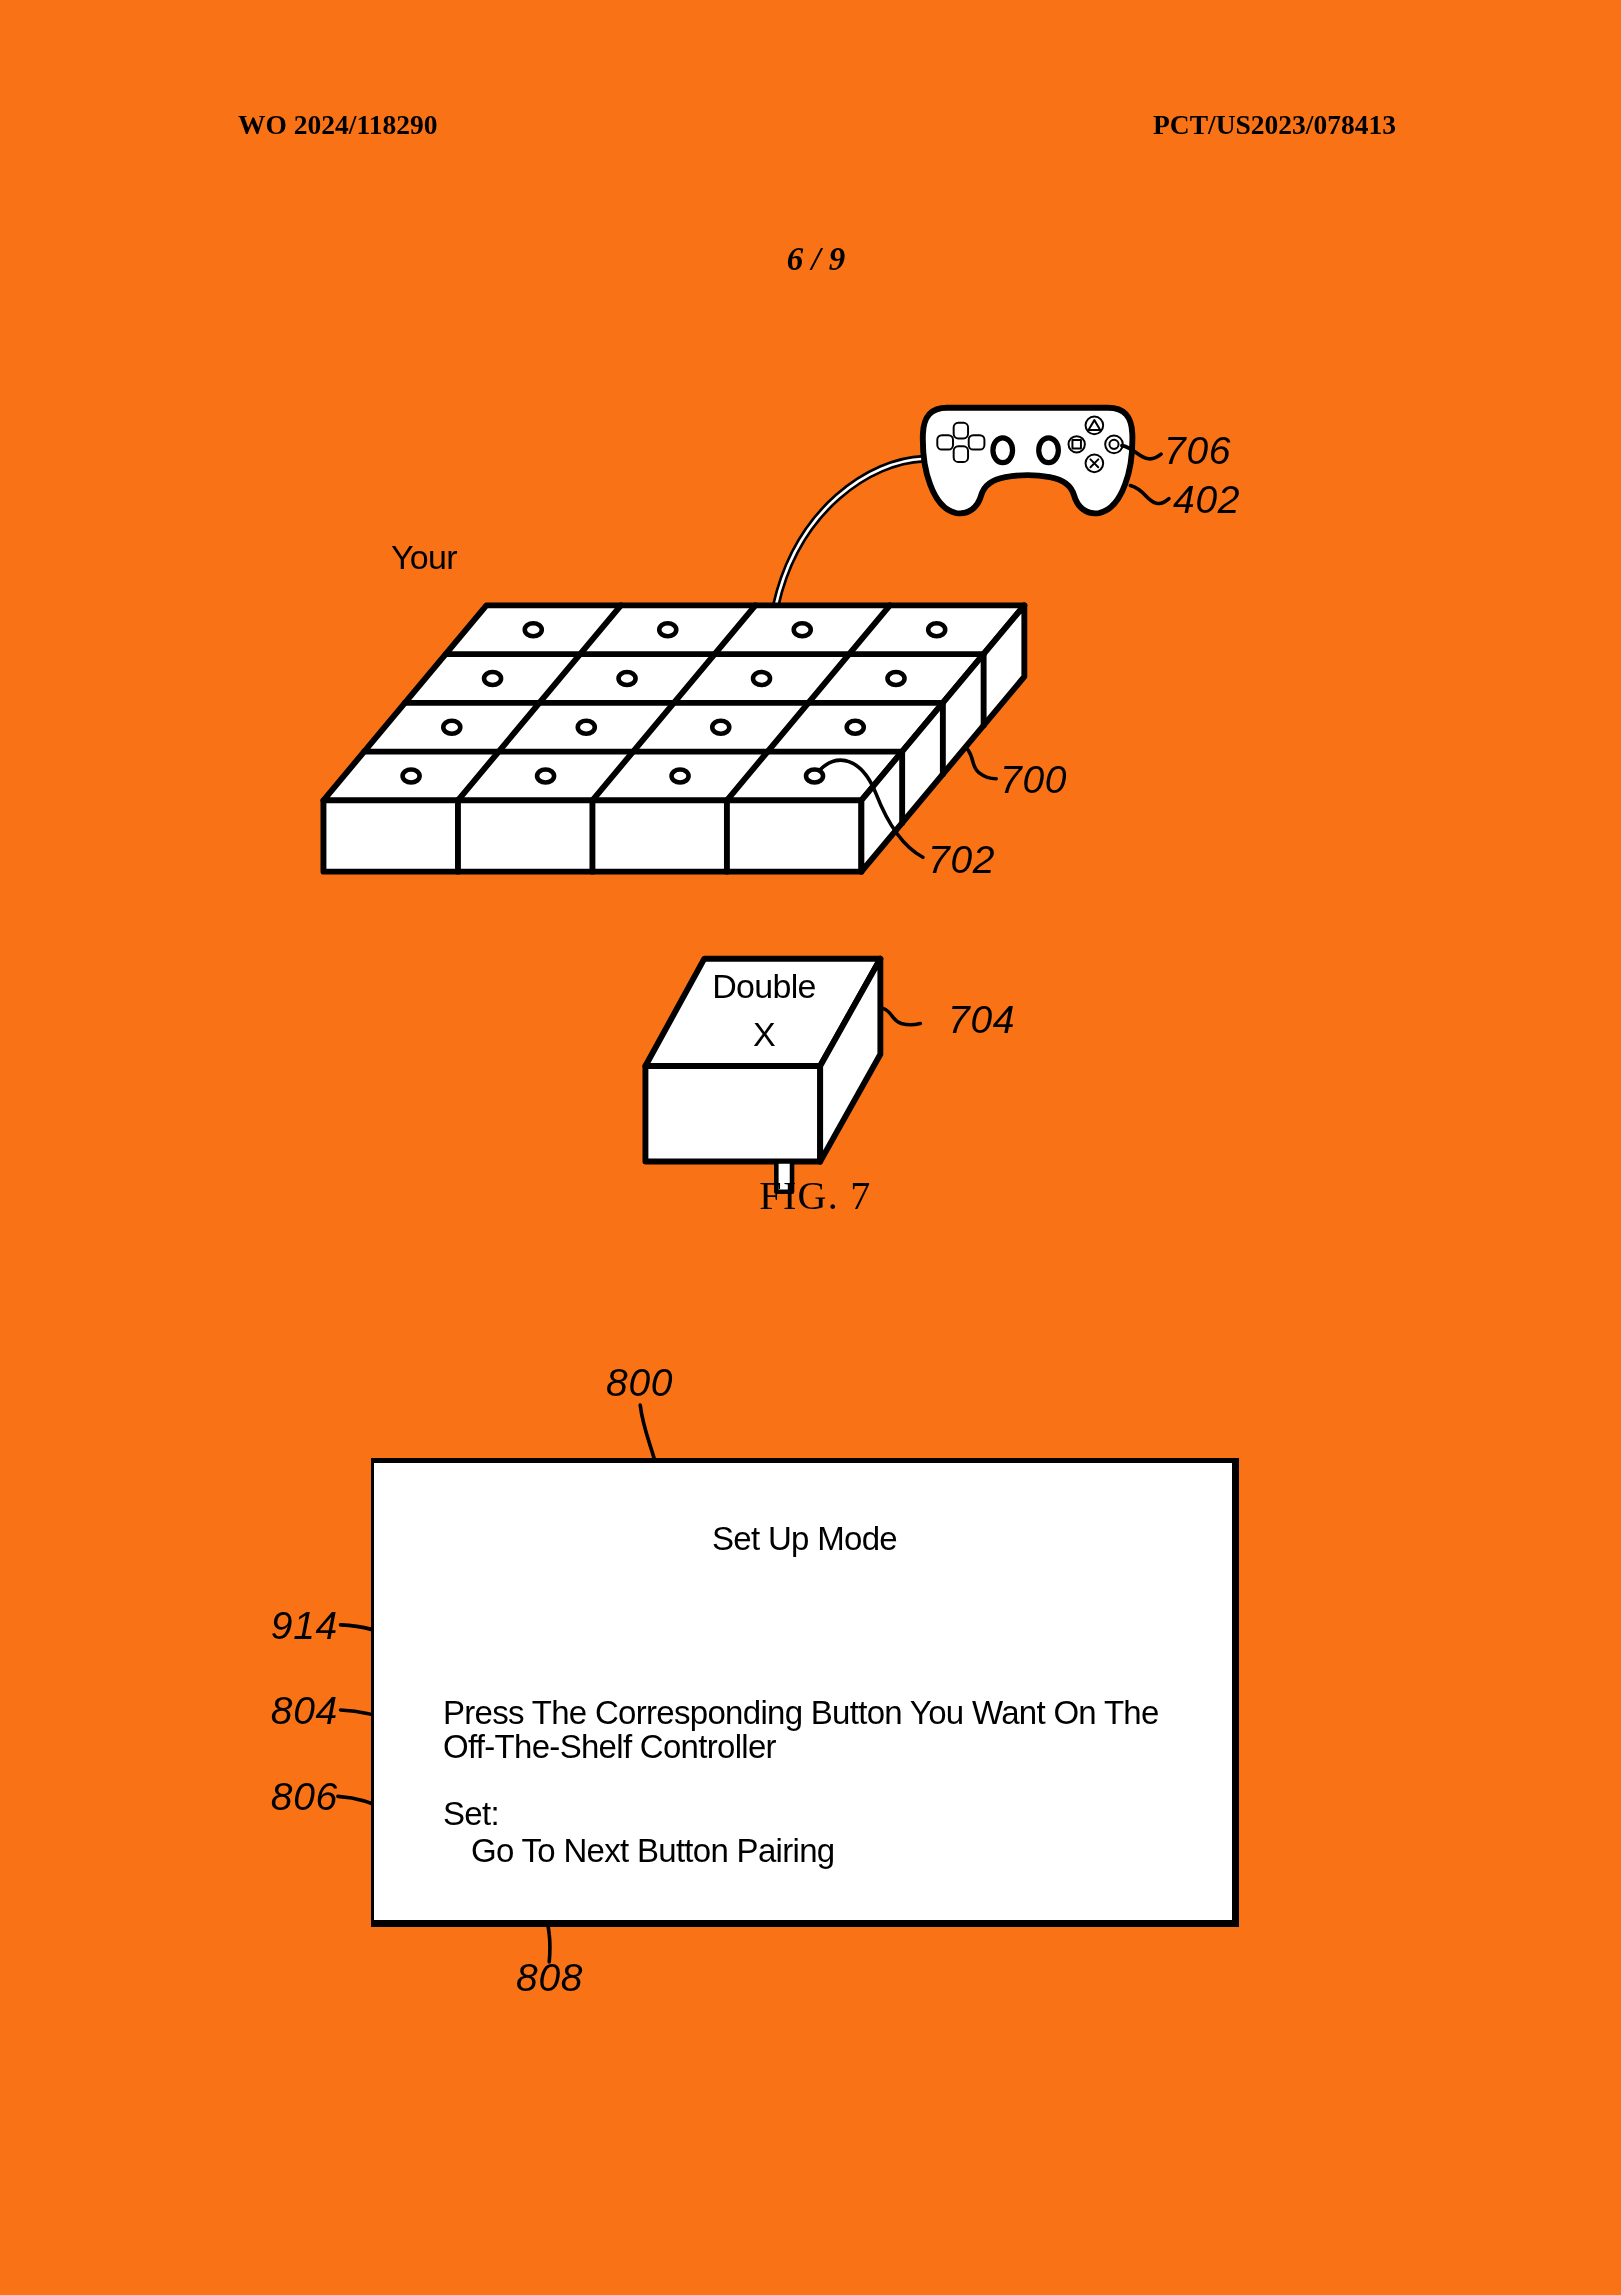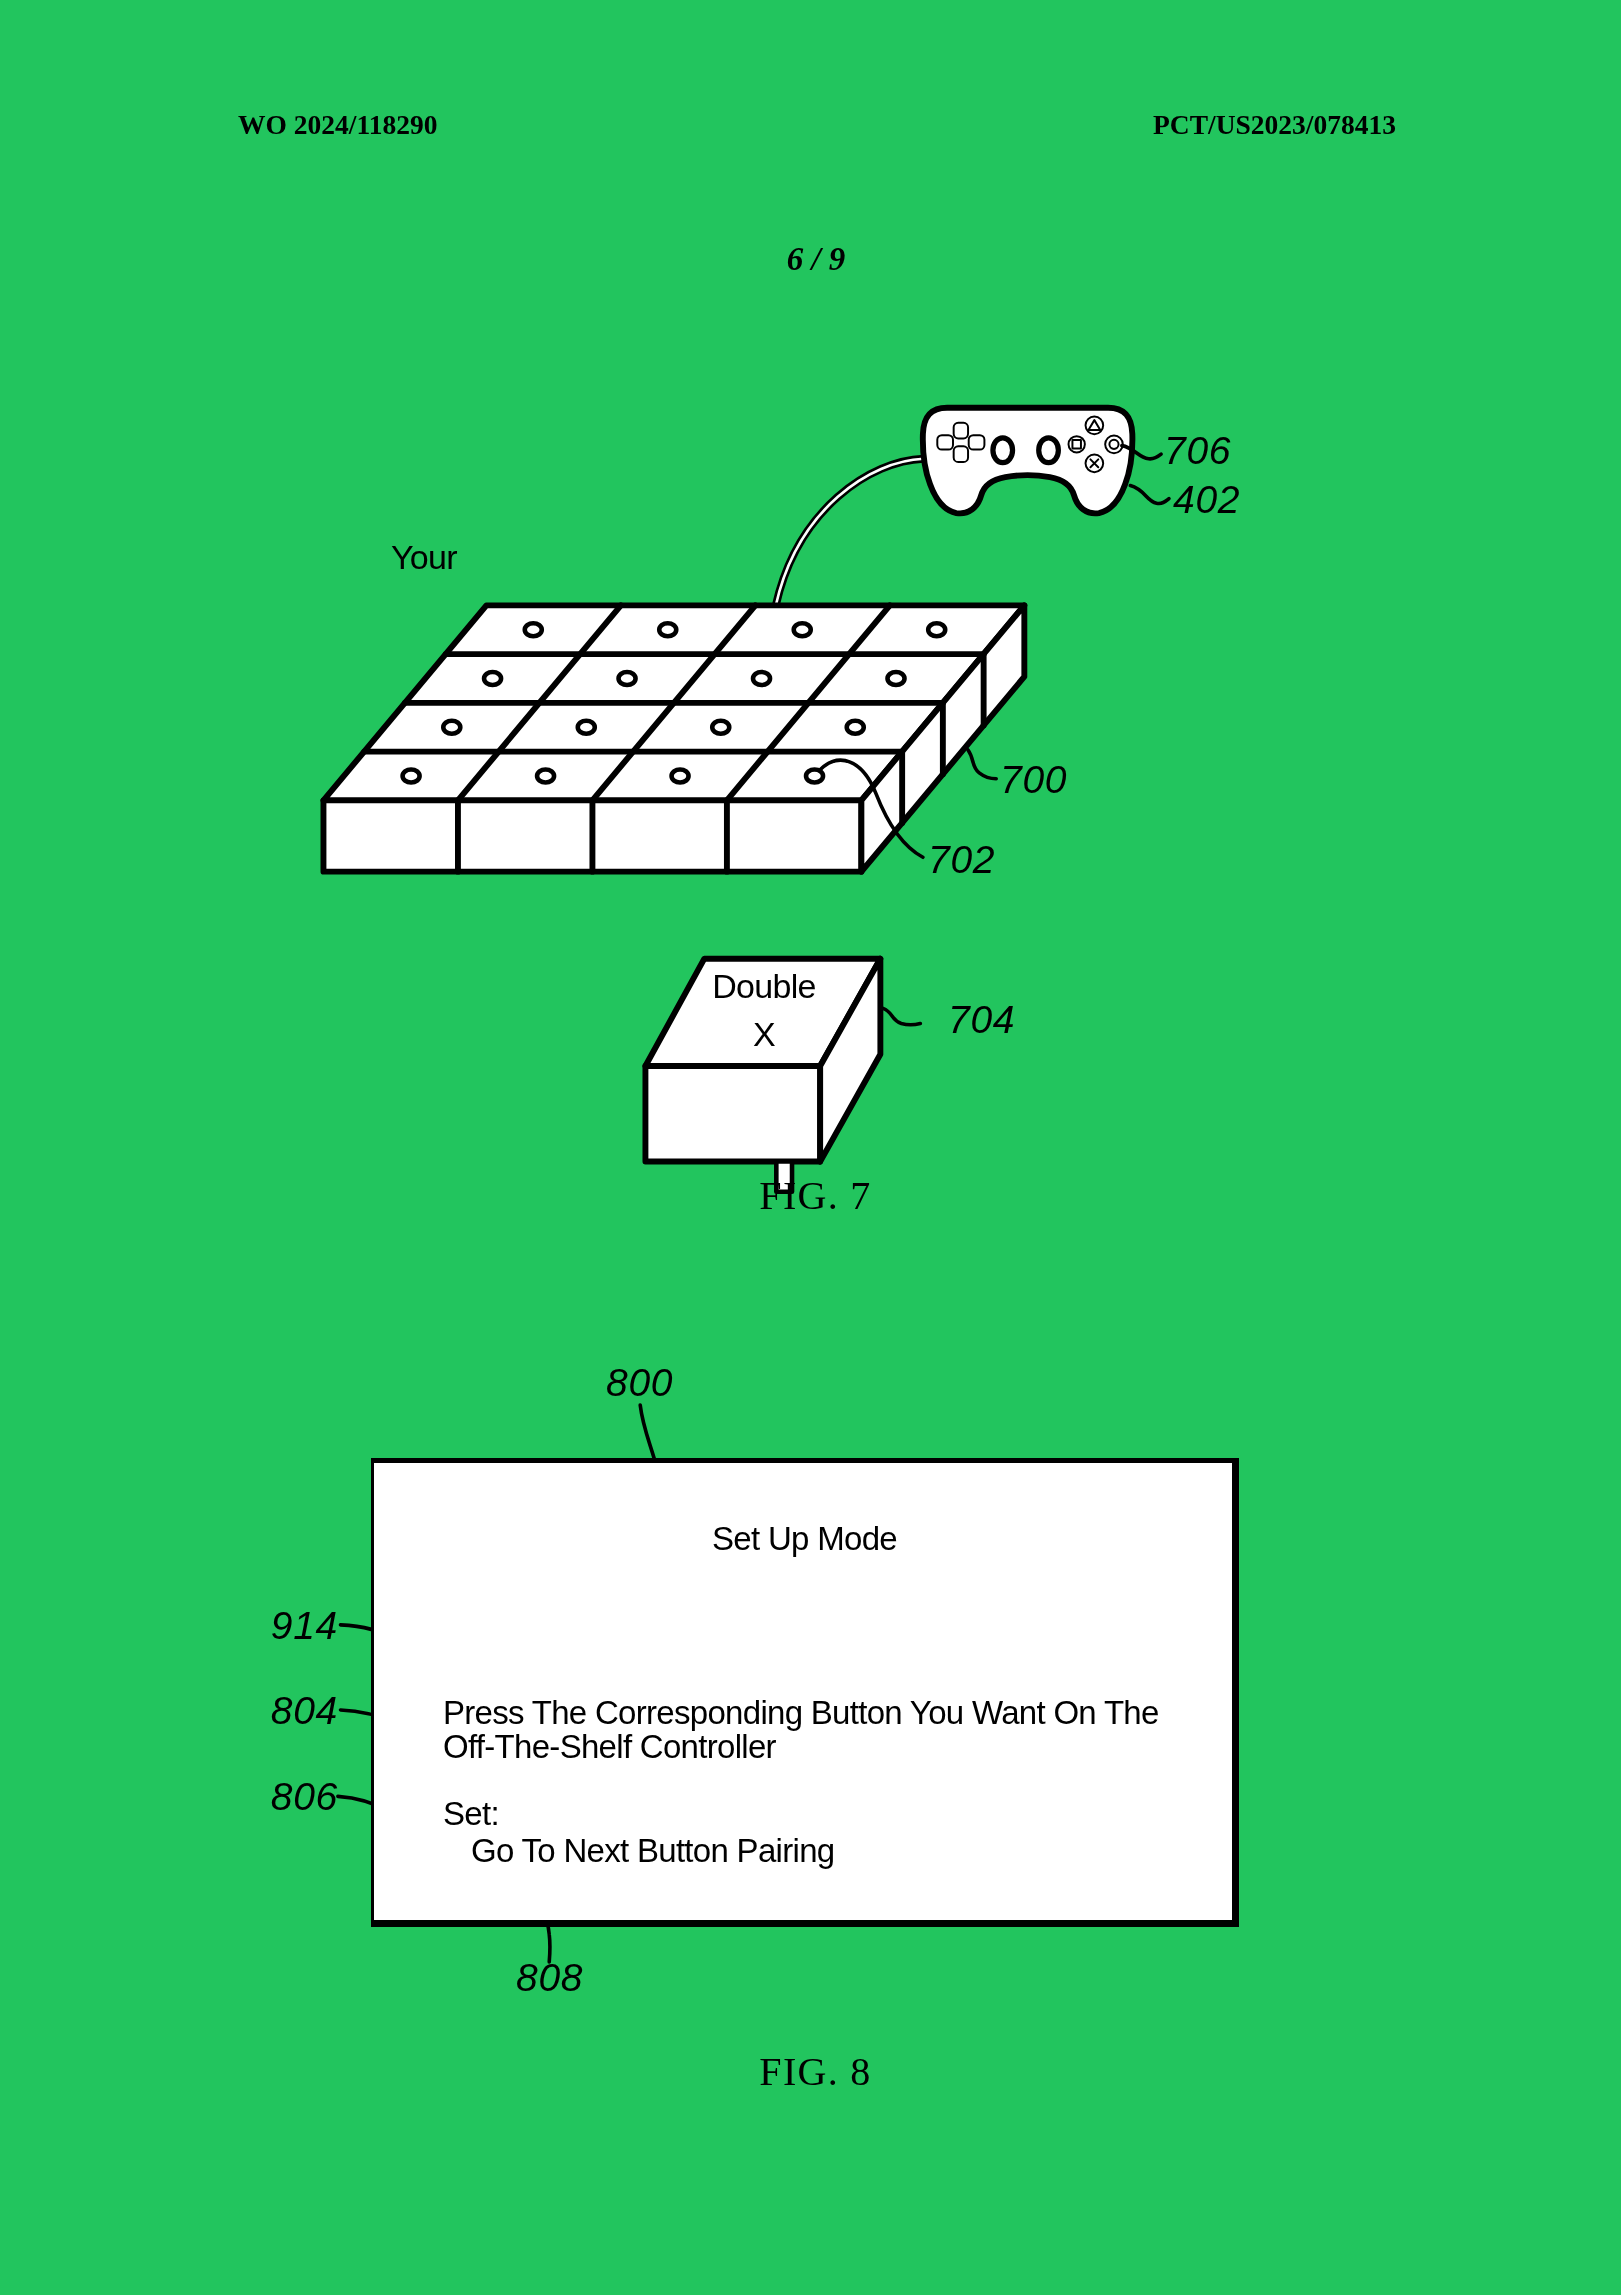--- a/index.html
+++ b/index.html
@@ -1,19 +1,19 @@
 <!DOCTYPE html>
 <html style="font-size:10.5px"><head>
 <meta charset="utf-8">
 <style>
   html,body{margin:0;padding:0;background:#888;}
   #page{
     position:relative;
     width:1622px;height:2295px;
-    background:#22c55e;
+    background:#f97316;
     font-family:"Liberation Sans", sans-serif;
     color:#000;
     overflow:hidden;
   }
   #lineart{position:absolute;left:0;top:0;width:1622px;height:2295px;}
   .abs{position:absolute;white-space:nowrap;}
   .hdr{font-family:"Liberation Serif", serif;font-weight:bold;font-size:27.5px;}
   .sheet{font-family:"Liberation Serif", serif;font-weight:bold;font-style:italic;font-size:33px;}
   .figcap{font-family:"Liberation Serif", serif;font-size:40px;letter-spacing:1.3px;}
   .ref{font-family:"Liberation Sans", sans-serif;font-style:italic;font-size:39px;letter-spacing:0.7px;}
@@ -171,16 +171,15 @@
   </div>
   <div class="abs screen-text" style="left:443px;top:1797px;">Set:</div>
   <div class="abs screen-text" style="left:471px;top:1834px;">Go To Next Button Pairing</div>
 
   <div class="abs ref" style="left:606px;top:1361px;">800</div>
   <div class="abs ref ref-right" style="left:253px;top:1604px;">914</div>
   <div class="abs ref ref-right" style="left:253px;top:1689px;">804</div>
   <div class="abs ref ref-right" style="left:253px;top:1775px;">806</div>
   <div class="abs ref" style="left:516px;top:1956px;">808</div>
 
-  <div class="abs figcap center" style="left:619px;top:2048px;width:393px;">FIG. 8</div>
 
 </div>
 
 
 </body></html>

